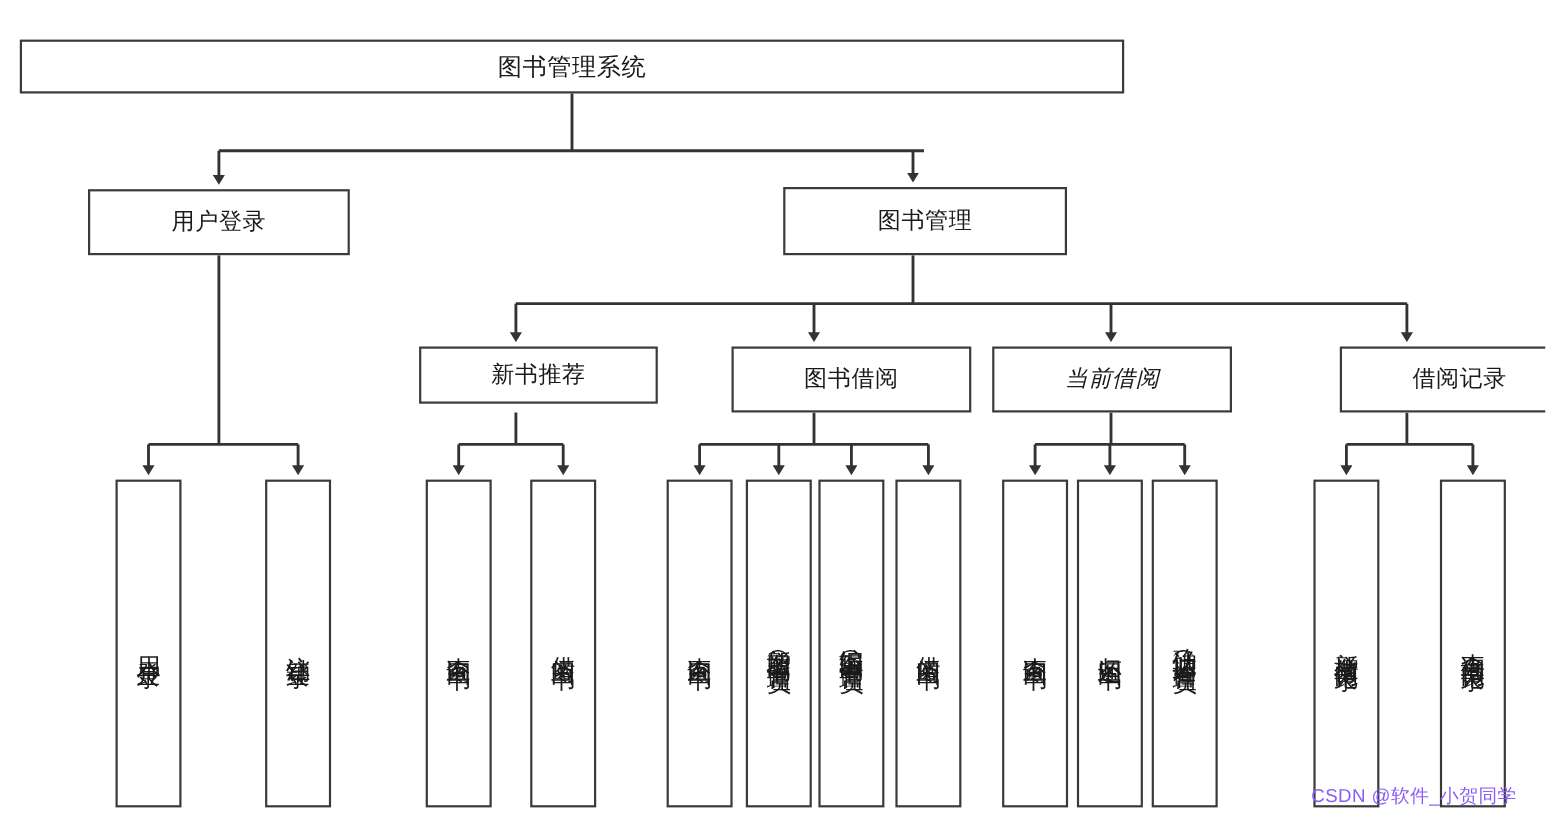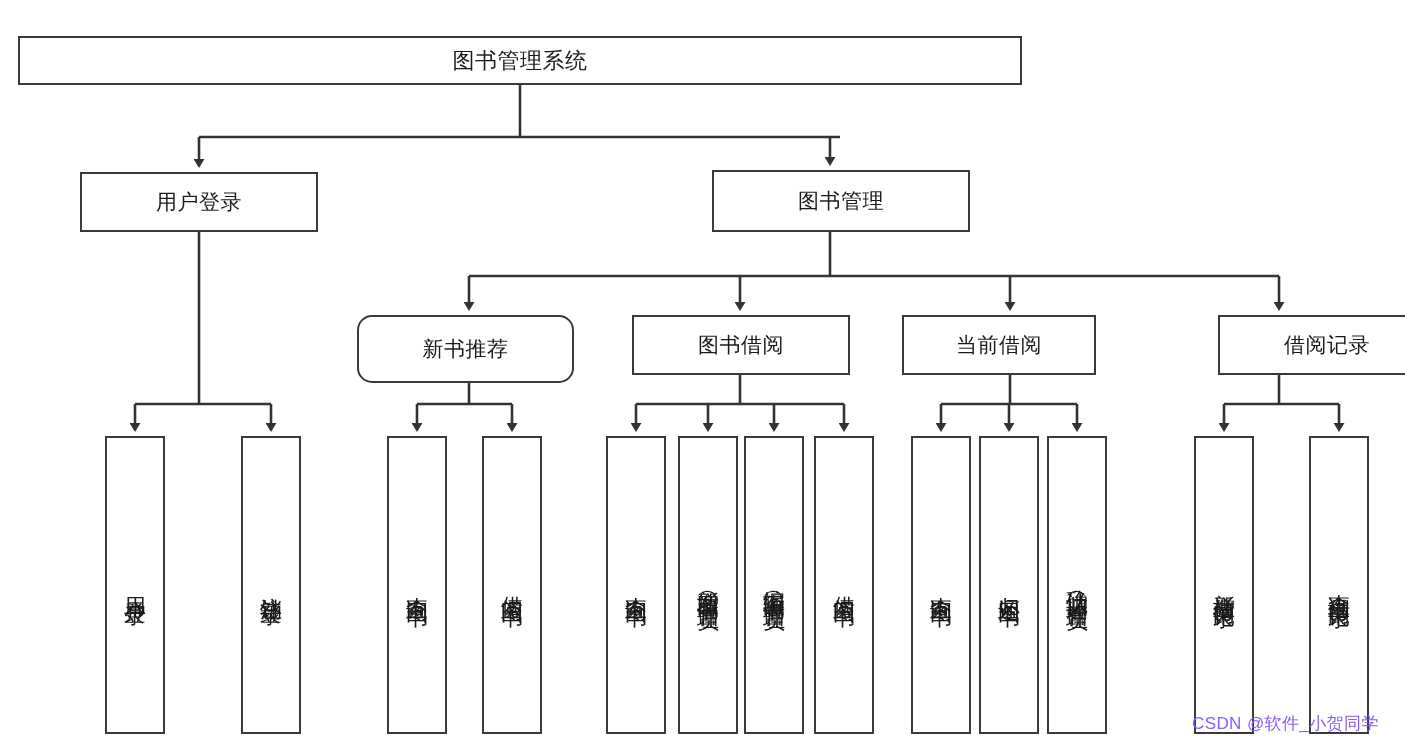--- a/index.html
+++ b/index.html
@@ -124,29 +124,29 @@
   </div>
 
   <div class="node" style="left:80px; top:172px; width:238px; height:60px;">
     <span class="label">用户登录</span>
   </div>
 
   <div class="node" style="left:712px; top:170px; width:258px; height:62px;">
     <span class="label">图书管理</span>
   </div>
 
-  <div class="node" style="left:357px; top:315px; width:217px; height:68px;border-radius:15px;">
+  <div class="node" style="left:381px; top:315px; width:217px; height:52px;">
     <span class="label">新书推荐</span>
   </div>
 
-  <div class="node" style="left:632px; top:315px; width:218px; height:60px;">
+  <div class="node" style="left:665px; top:315px; width:218px; height:60px;">
     <span class="label">图书借阅</span>
   </div>
 
-  <div class="node" style="left:902px; top:315px; width:194px; height:60px;">
+  <div class="node" style="left:902px; top:315px; width:218px; height:60px;font-style:italic;">
     <span class="label">当前借阅</span>
   </div>
 
   <div class="node" style="left:1170px; top:315px; width:218px; height:60px;margin-left:48px;">
     <span class="label">借阅记录</span>
   </div>
 
   <div class="node leaf" style="left:105px; top:436px; width:60px; height:298px;">
     <span class="label">用户登录</span>
   </div>

